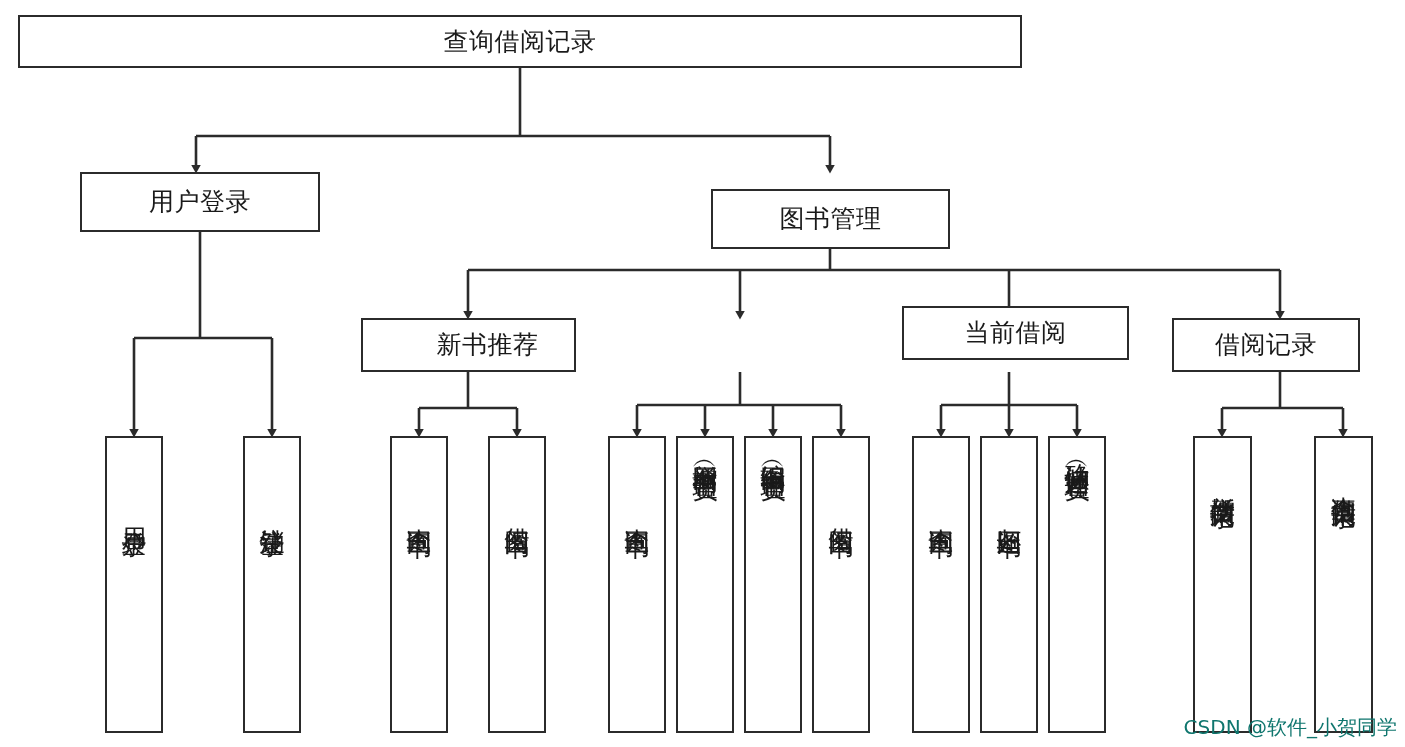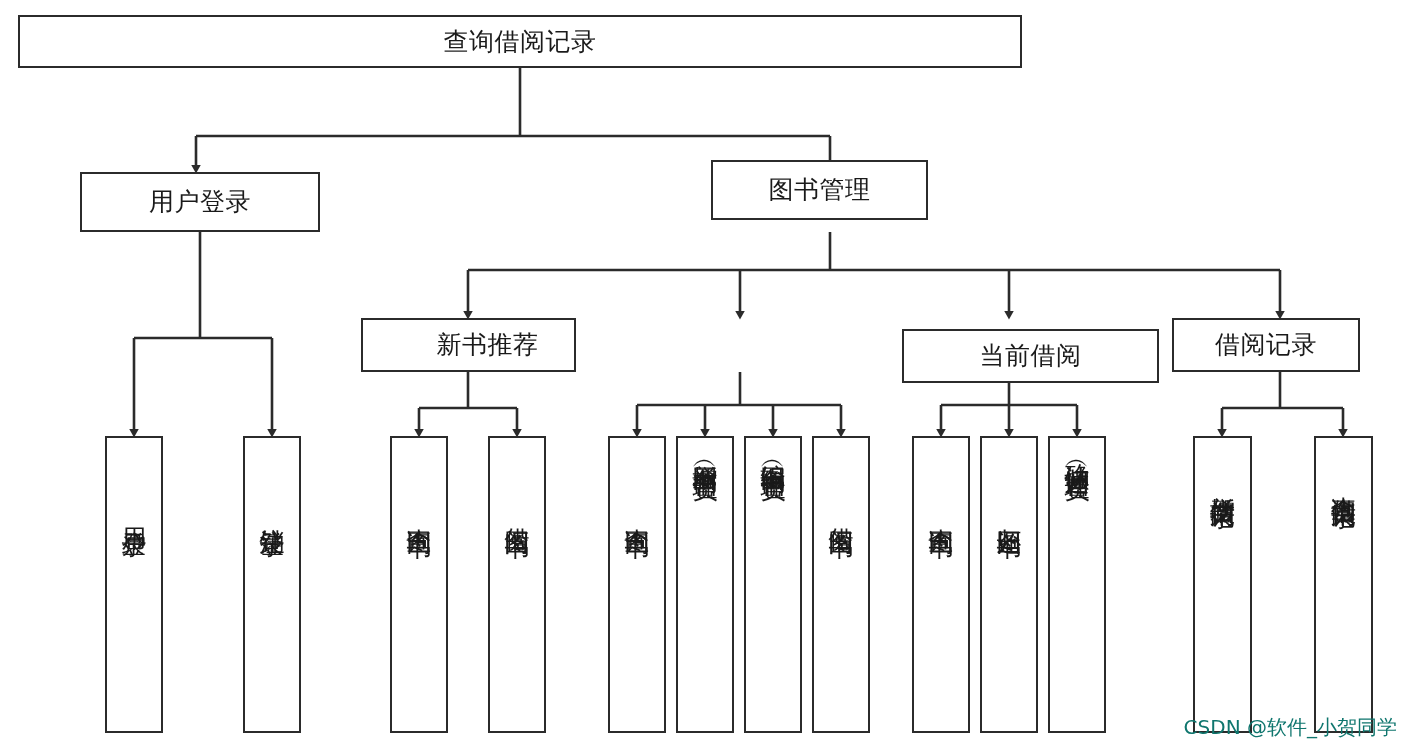--- a/index.html
+++ b/index.html
@@ -132,30 +132,30 @@
   </svg>
 
   <div class="node horiz root" style="left:18px; top:15px; width:1004px; height:53px;">
     <span class="node-label">查询借阅记录</span>
   </div>
 
   <div class="node horiz" style="left:80px; top:172px; width:240px; height:60px;">
     <span class="node-label">用户登录</span>
   </div>
 
-  <div class="node horiz" style="left:711px; top:160px; width:217px; height:60px;">
+  <div class="node horiz" style="left:711px; top:189px; width:239px; height:60px;">
     <span class="node-label">图书管理</span>
   </div>
 
   <div class="node horiz" style="left:361px; top:318px; width:215px; height:54px;padding-left:38px;">
     <span class="node-label">新书推荐</span>
   </div>
 
 
-  <div class="node horiz" style="left:902px; top:329px; width:257px; height:54px;">
+  <div class="node horiz" style="left:902px; top:306px; width:227px; height:54px;">
     <span class="node-label">当前借阅</span>
   </div>
 
   <div class="node horiz" style="left:1172px; top:318px; width:188px; height:54px;">
     <span class="node-label">借阅记录</span>
   </div>
 
   <div class="node vert" style="left:105px; top:436px; width:58px; height:297px; padding-top:70px;">
     <span class="node-label">用户登录</span>
   </div>

